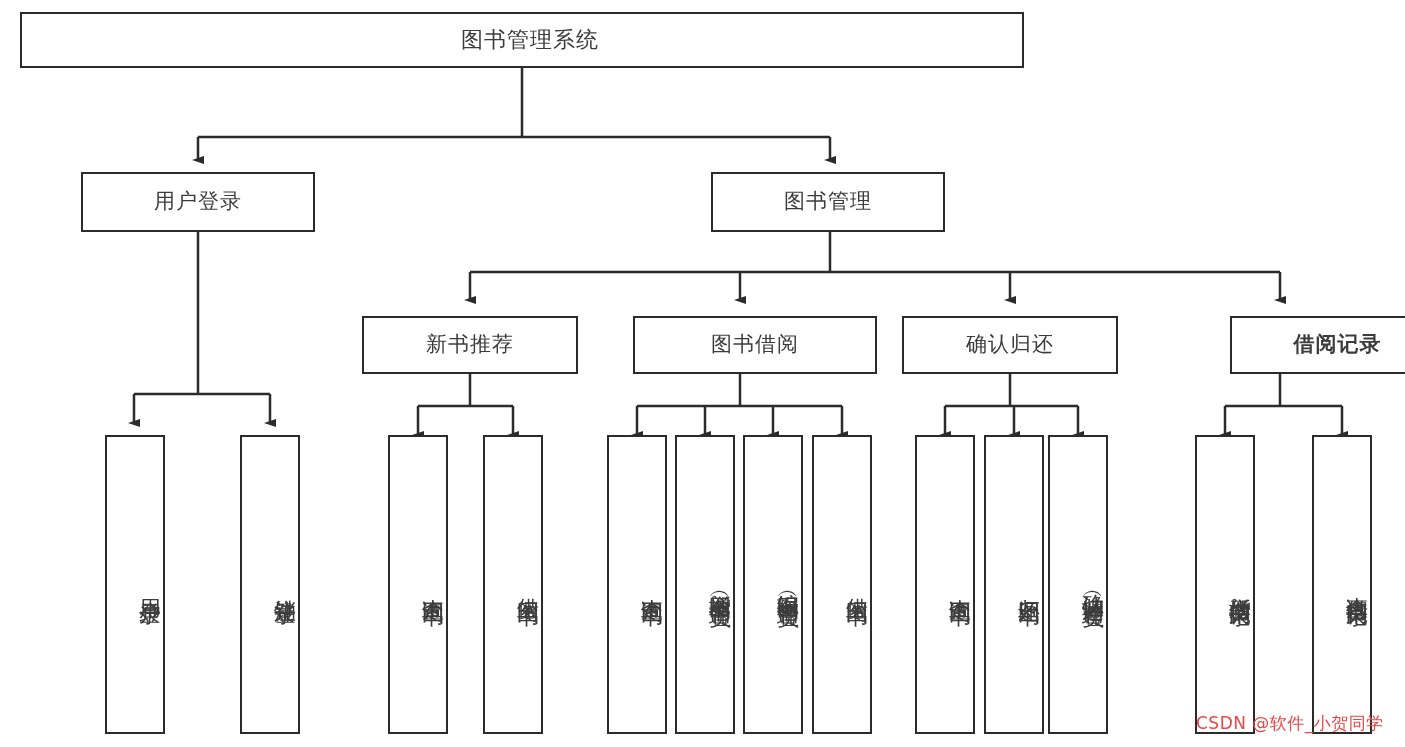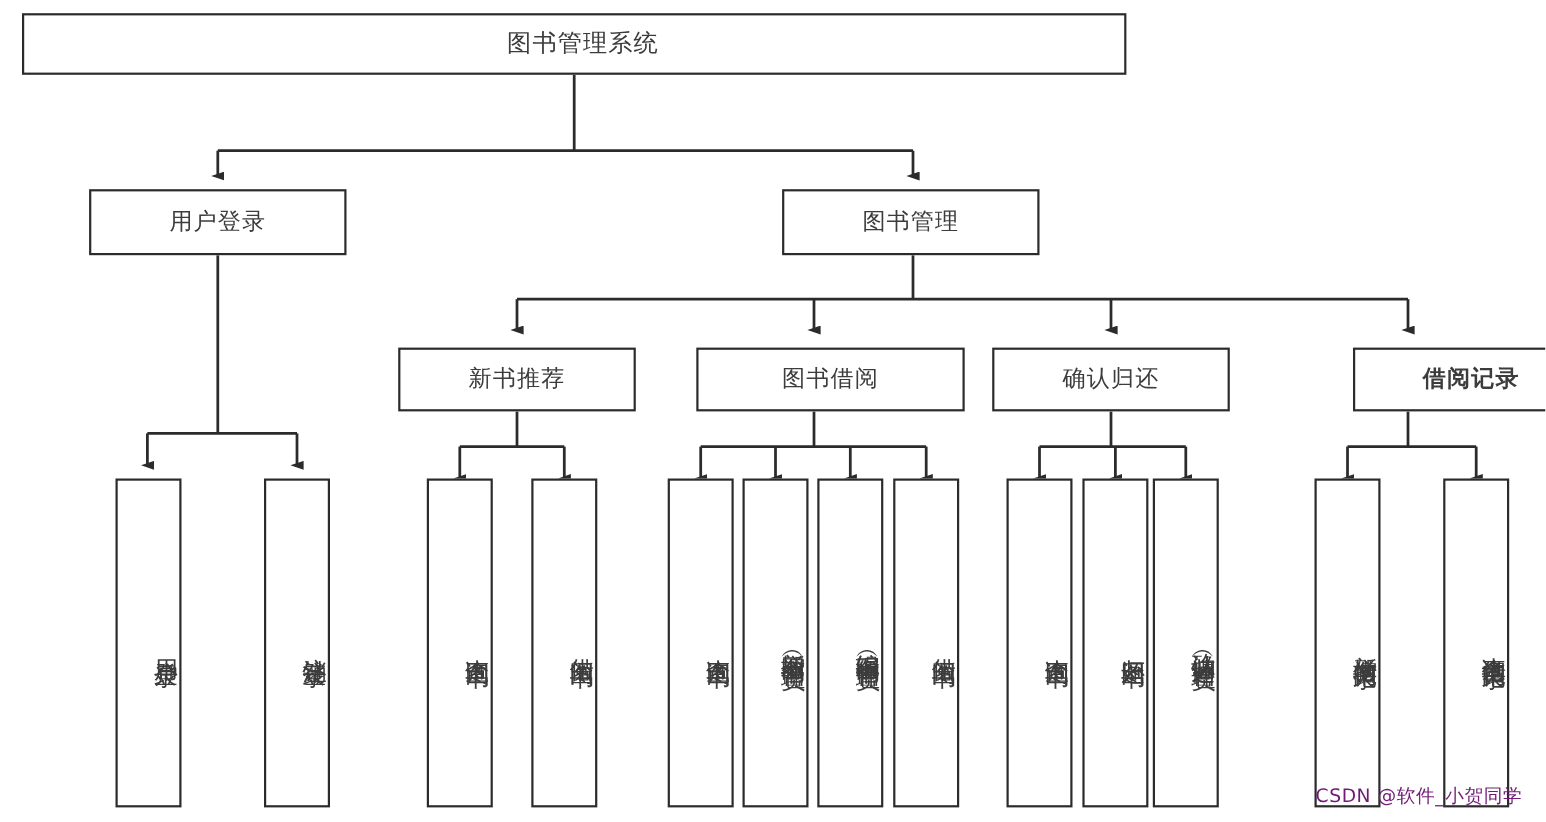--- a/index.html
+++ b/index.html
@@ -60,21 +60,21 @@
   }
   .node.root {
     font-size: 22px;
     padding-left: 16px;
   }
   .watermark {
     position: absolute;
     left: 1196px;
     top: 712px;
     font-size: 17px;
-    color: #701a75;
+    color: #ef4444;
     white-space: nowrap;
     letter-spacing: 0.5px;
   }
 </style>
 </head>
 <body>
 
 <div id="canvas">
 
   <svg class="wires" viewBox="0 0 1405 747">

